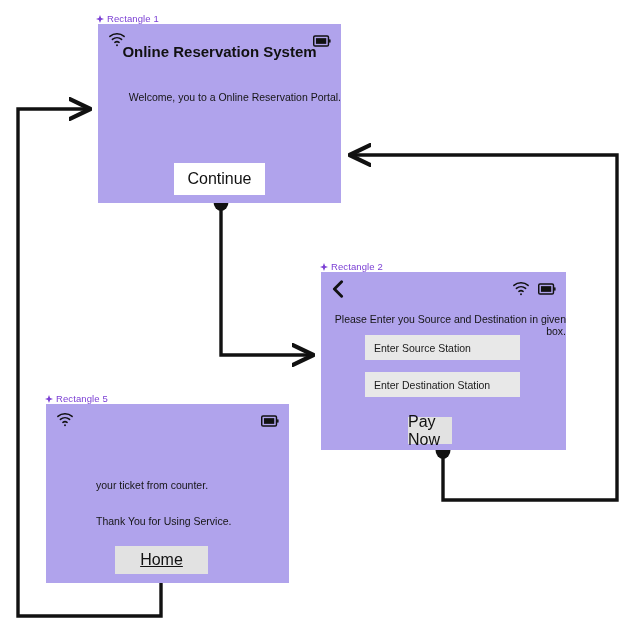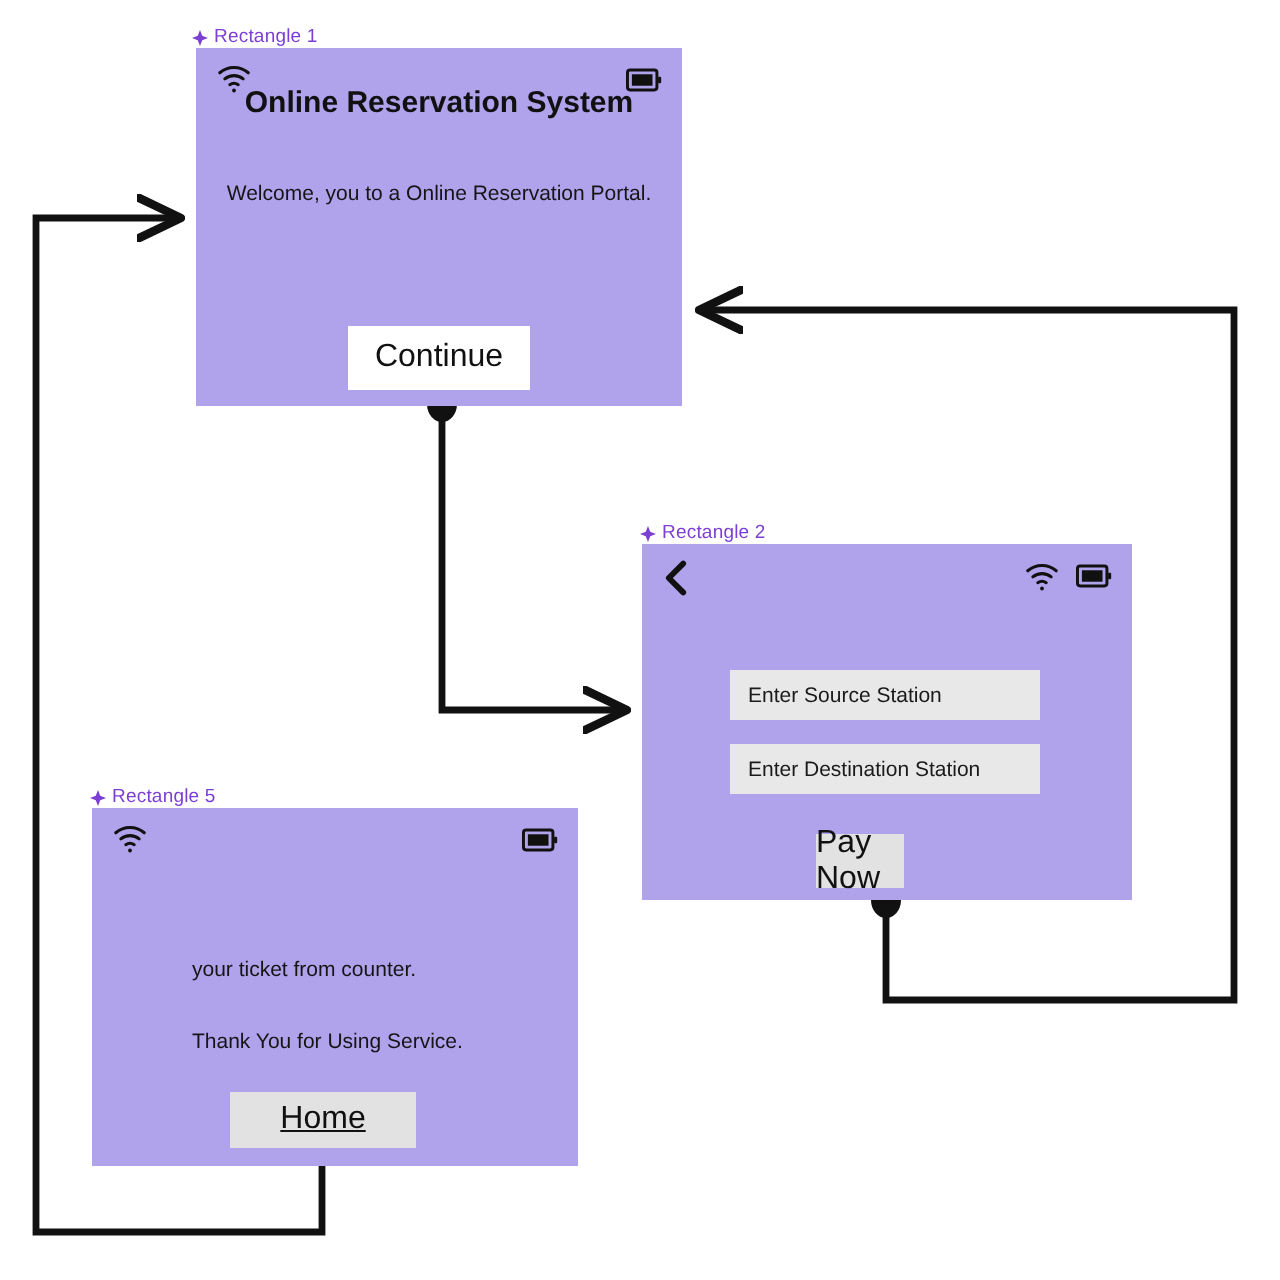--- a/index.html
+++ b/index.html
@@ -40,21 +40,21 @@
   }
   .wifi{position:absolute;left:10px;top:7px;width:18px;height:16px;}
   .batt{position:absolute;right:10px;top:9px;width:18px;height:12px;}
   .back-chevron{position:absolute;left:9px;top:8px;width:16px;height:18px;}
 
   .scr-title{
     position:absolute;width:100%;text-align:center;
     font-size:15px;font-weight:bold;color:#111;
   }
   .scr-text{
-    position:absolute;width:100%;text-align:center;
+    position:absolute;width:100%;text-align:right;
     font-size:10.5px;color:#151515;
   }
   .scr-text.left{
     text-align:left;
   }
 
   .btn{
     position:absolute;
     display:flex;align-items:center;justify-content:center;
     font-size:16px;color:#111;
@@ -163,20 +163,21 @@
       </span>
       <span class="batt">
         <svg viewBox="0 0 22 14" width="18" height="12">
           <rect x="0.9" y="0.9" width="18" height="12.2" rx="1.6" ry="1.6" fill="none" stroke="#111" stroke-width="1.8"></rect>
           <rect x="3.6" y="3.5" width="12.6" height="7" fill="#111"></rect>
           <rect x="19.6" y="5" width="1.9" height="4" rx="0.7" fill="#111"></rect>
         </svg>
       </span>
     </div>
 
+    <div class="scr-text" style="top:41px;">Please Enter you Source and Destination in given box.</div>
 
     <div class="field" style="left:44px;top:63px;width:155px;height:25px;" title="Enter Source Station">Enter Source Station</div>
 
     <div class="field" style="left:44px;top:100px;width:155px;height:25px;" title="Enter Destination Station">Enter Destination Station</div>
 
     <div class="btn grey" style="left:87px;top:145px;width:44px;height:27px;">Pay Now</div>
   </div>
 
   <div class="grp-label" style="left:45px;top:393px;">
     <span class="diamond">

